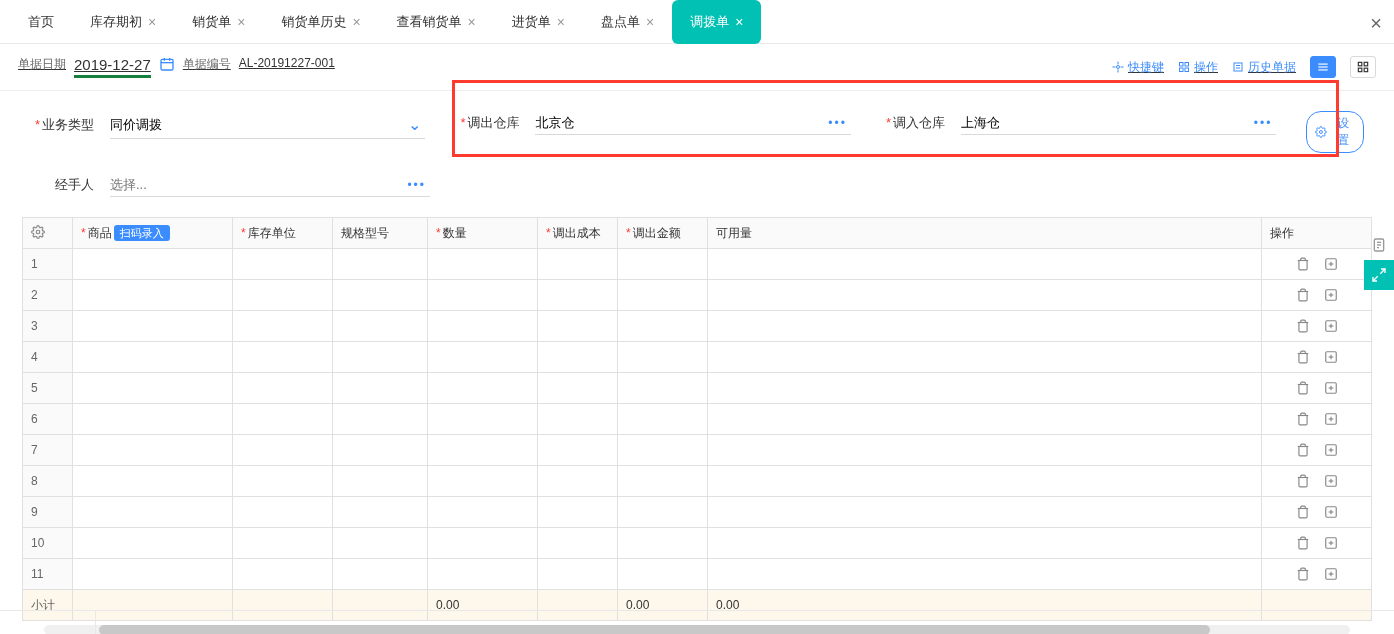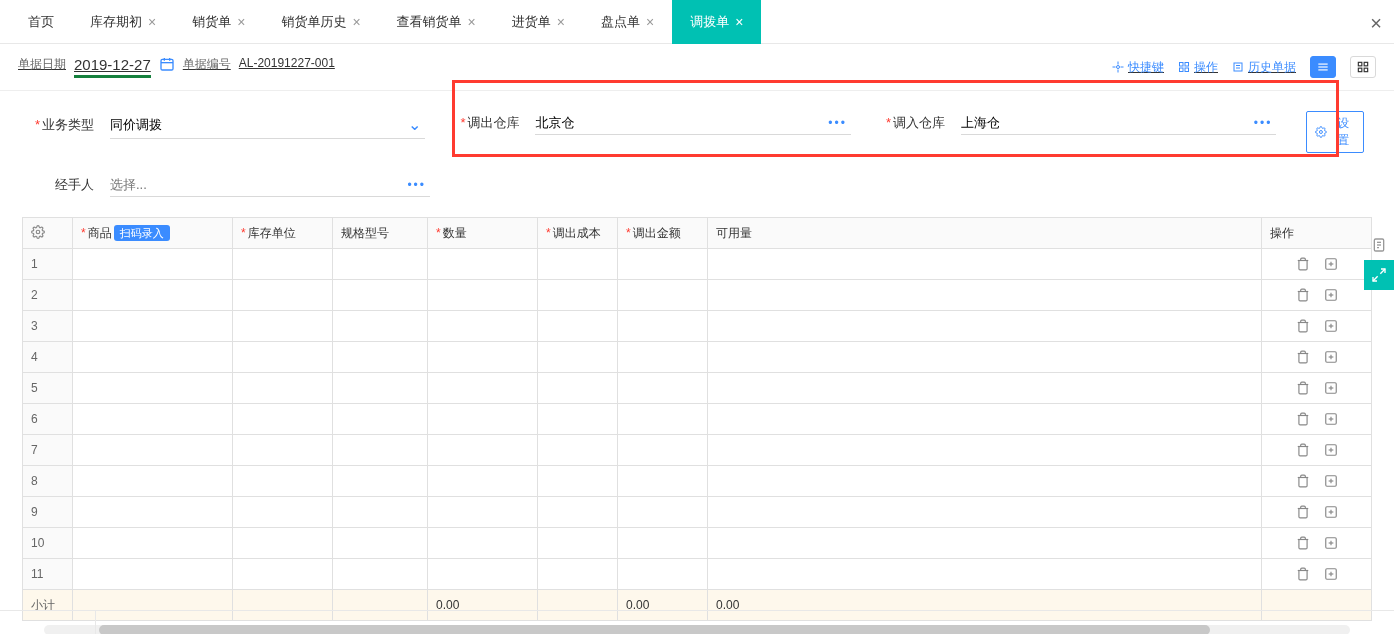--- a/index.html
+++ b/index.html
@@ -1,20 +1,20 @@
 <!DOCTYPE html>
 <html><head>
   <meta charset="utf-8">
   <style>
     * { box-sizing: border-box; margin: 0; padding: 0; }
     body { font-family: "Microsoft YaHei", -apple-system, sans-serif; font-size: 12px; color: #333; background: #fff; width: 1394px; height: 634px; overflow: hidden; position: relative; }
     
     .tabs { display: flex; align-items: center; border-bottom: 1px solid #e8e8e8; height: 44px; padding-left: 10px; }
     .tab { padding: 0 18px; height: 44px; display: flex; align-items: center; gap: 6px; color: #333; cursor: pointer; font-size: 13px; }
-    .tab.active { background: #00c1b3; color: #fff; }
+    .tab.active { background: #00c1b3; color: #fff; border-radius: 6px; }
     .tab-close { font-size: 14px; color: #999; cursor: pointer; }
     .tab.active .tab-close { color: #fff; }
     .global-close { position: absolute; right: 12px; top: 12px; font-size: 20px; color: #666; cursor: pointer; }
     
     .header-row { display: flex; align-items: flex-start; padding: 12px 18px; gap: 8px; border-bottom: 1px solid #eee; text-decoration: underline; }
     .header-label { color: #666; font-size: 12px; }
     .header-date { font-size: 15px; color: #333; border-bottom: 3px solid #15803d; padding-bottom: 2px; }
     .cal-icon { width: 16px; height: 16px; color: #3b8cff; }
     .header-right { margin-left: auto; display: flex; align-items: center; gap: 14px; }
     .header-link { display: flex; align-items: center; gap: 4px; color: #3b8cff; cursor: pointer; font-size: 12px; }
@@ -27,21 +27,21 @@
     .form-field { display: flex; align-items: center; width: 400px; }
     .form-field-label { width: 80px; text-align: right; padding-right: 16px; color: #333; font-size: 13px; }
     .form-field-label .req { color: #ff3b30; margin-right: 2px; }
     .input-wrap { flex: 1; display: flex; align-items: center; border-bottom: 1px solid #d9d9d9; padding: 4px 0; }
     .input-wrap input { border: none; flex: 1; outline: none; font-size: 13px; background: transparent; }
     .chevron { color: #3b8cff; font-size: 16px; padding-right: 4px; }
     .dots { color: #3b8cff; letter-spacing: 2px; padding-right: 4px; cursor: pointer; }
     
     .highlight-box { position: absolute; border: 3px solid #ff3b30; top: 80px; left: 452px; width: 887px; height: 77px; pointer-events: none; }
     
-    .settings-btn { border: 1px solid #3b8cff; color: #3b8cff; background: #fff; border-radius: 2px; padding: 3px 8px; display: flex; align-items: center; gap: 4px; cursor: pointer; font-size: 12px; }
+    .settings-btn { border: 1px solid #3b8cff; color: #3b8cff; background: #fff; border-radius: 15px; padding: 3px 8px; display: flex; align-items: center; gap: 4px; cursor: pointer; font-size: 12px; }
     
     .table-area { padding: 10px 22px 0; }
     .data-table { width: 100%; border-collapse: collapse; table-layout: fixed; }
     .data-table th, .data-table td { border: 1px solid #e0e0e0; height: 31px; text-align: left; padding: 0 8px; font-weight: normal; font-size: 12px; }
     .data-table th { background: #fafafa; color: #333; }
     .data-table th .req { color: #ff3b30; margin-right: 2px; }
     .row-num { text-align: center; background: #fafafa; color: #666; width: 50px; }
     .gear-col { width: 50px; text-align: center; background: #fafafa; }
     .op-col { width: 110px; text-align: center; }
     .action-icons { display: flex; justify-content: center; gap: 14px; }

